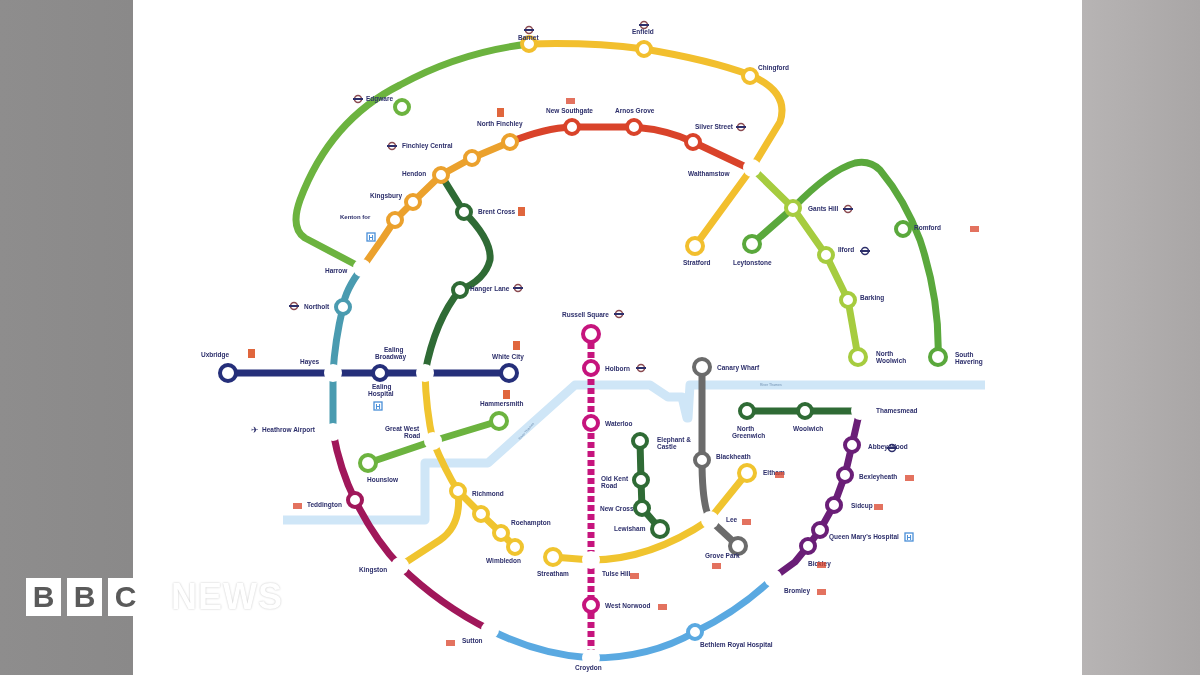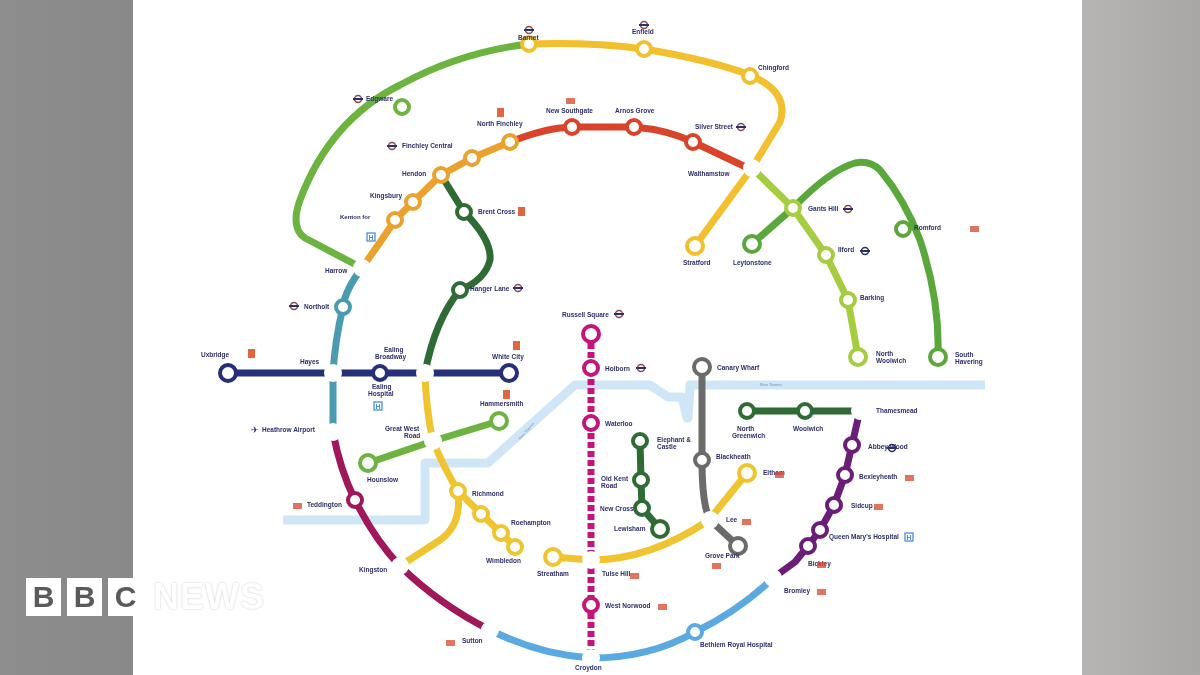--- a/index.html
+++ b/index.html
@@ -5,21 +5,21 @@
   html,body{margin:0;padding:0;}
   body{width:1200px;height:675px;overflow:hidden;position:relative;background:#8f8e8e;font-family:"Liberation Sans",sans-serif;}
   #bg-left{position:absolute;left:0;top:0;width:133px;height:675px;background:linear-gradient(90deg,#8e8d8d,#8a8989);}
   #bg-right{position:absolute;left:1082px;top:0;width:118px;height:675px;background:linear-gradient(90deg,#b7b4b4,#a9a6a6);}
   #map-panel{position:absolute;left:133px;top:0;width:949px;height:675px;background:#ffffff;}
   #map-svg{position:absolute;left:0;top:0;width:1200px;height:675px;}
   .lbl{font-family:"Liberation Sans",sans-serif;font-size:6.5px;font-weight:700;fill:#2d2f6b;}
   .river-lbl{font-family:"Liberation Sans",sans-serif;font-size:3.5px;fill:#6f8fb0;}
   #bbc-logo{position:absolute;left:26px;top:576px;display:flex;gap:6px;align-items:center;}
   .bbc-block{width:35px;height:38px;background:#ffffff;color:#5a5a5a;font-weight:700;font-size:30px;display:flex;align-items:center;justify-content:center;font-family:"Liberation Sans",sans-serif;}
-  .bbc-news{color:#ffffff;font-weight:700;font-size:36px;letter-spacing:1px;margin-left:4px;font-family:"Liberation Sans",sans-serif;text-shadow:0 0 2px rgba(0,0,0,0.25);}
+  .bbc-news{color:#ffffff;font-weight:700;font-size:36px;letter-spacing:1px;margin-left:22px;font-family:"Liberation Sans",sans-serif;text-shadow:0 0 2px rgba(0,0,0,0.25);}
 </style>
 </head>
 <body>
 
 <div id="bg-left"></div>
 <div id="bg-right"></div>
 <div id="map-panel"></div>
 
 <svg id="map-svg" viewBox="0 0 1200 675" xmlns="http://www.w3.org/2000/svg">
 

